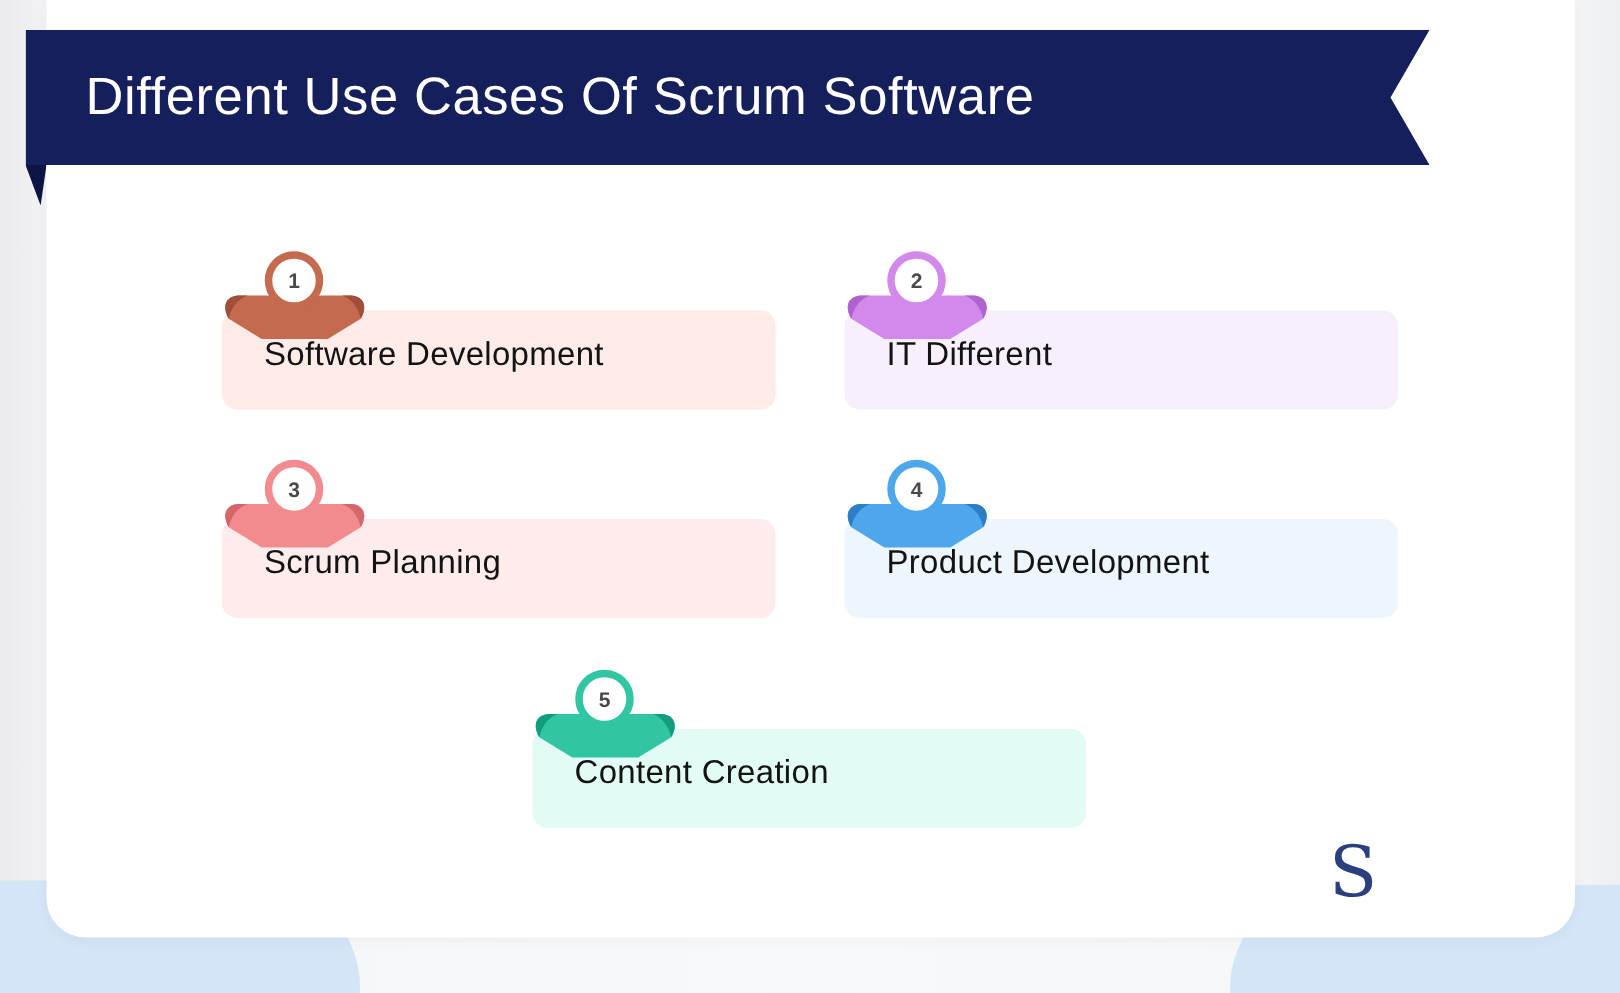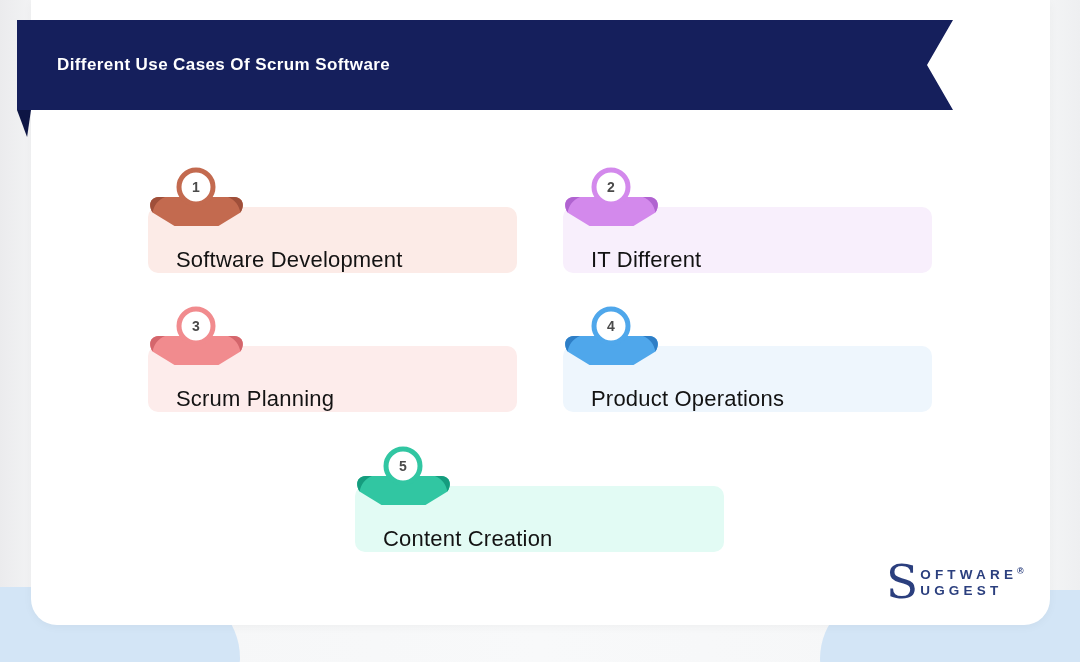--- a/index.html
+++ b/index.html
@@ -19,35 +19,35 @@
     background:#ffffff;border-radius:0 0 26px 26px;
     box-shadow:0 2px 10px rgba(0,0,0,0.04);
   }
   
   .banner{
     position:absolute;left:17px;top:20px;width:936px;height:90px;
     background:#151f5c;display:flex;align-items:center;
     clip-path:polygon(0 0,100% 0,calc(100% - 26px) 50%,100% 100%,0 100%);
   }
   .banner h1{
-    margin:0 0 0 40px;color:#ffffff;font-size:17px;font-weight:700;
+    margin:0 0 0 40px;color:#ffffff;font-size:35px;font-weight:400;
     letter-spacing:.4px;
   }
   .banner-fold{
     position:absolute;left:17px;top:110px;width:14px;height:27px;
     background:#0d1544;clip-path:polygon(0 0,100% 0,72% 100%);
   }
   
   .use-case{position:absolute;width:369px;height:66px;}
   .use-case .box{
     position:absolute;inset:0;background:var(--box);border-radius:10px;
   }
   .use-case .label{
     position:absolute;inset:0;display:flex;align-items:flex-end;
-    padding:0 0 0 28px;font-size:22px;font-weight:500;color:#131313;
+    padding:0 0 24px 28px;font-size:22px;font-weight:500;color:#131313;
     letter-spacing:.2px;line-height:1.2;
   }
   .use-case .ribbon{position:absolute;left:1px;top:-40px;width:95px;height:60px;}
   .ribbon svg{display:block;}
   .ribbon .band{fill:var(--main);}
   .ribbon .curl{fill:var(--dark);}
   .ribbon .ring{fill:#ffffff;stroke:var(--main);stroke-width:5px;}
   .ribbon .num{
     fill:#4a4a4a;font-size:14px;font-weight:600;
     font-family:"Liberation Sans","DejaVu Sans",sans-serif;
@@ -129,38 +129,34 @@
     <div class="box"></div>
     <div class="ribbon">
       <svg viewBox="0 0 95 60" width="95" height="60">
         <path class="band" d="M 9.5,30 L 85.5,30 C 93,30.5 96.5,37 91.5,45.5 L 69.5,59 L 25.5,59 L 3.5,45.5 C -1.5,37 2,30.5 9.5,30 Z"></path>
         <path class="curl" d="M 3.5,45.5 C -1.5,37 2,30.5 9.5,30 L 16,30 C 8.5,33 5.2,38.5 3.5,45.5 Z"></path>
         <path class="curl" d="M 91.5,45.5 C 96.5,37 93,30.5 85.5,30 L 79,30 C 86.5,33 89.8,38.5 91.5,45.5 Z"></path>
         <circle class="ring" cx="47" cy="20" r="17"></circle>
         <text class="num" x="47" y="25" text-anchor="middle" style="fill: rgb(74, 74, 74);">4</text>
       </svg>
     </div>
-    <div class="label">Product Operations</div>
+    <div class="label">Product Development</div>
   </div>
 
   <div class="use-case" style="left: 355px; top: 486px; --main: #31c6a2; --dark: #159c7e; --box: #e2fbf4;">
     <div class="box"></div>
     <div class="ribbon">
       <svg viewBox="0 0 95 60" width="95" height="60">
         <path class="band" d="M 9.5,30 L 85.5,30 C 93,30.5 96.5,37 91.5,45.5 L 69.5,59 L 25.5,59 L 3.5,45.5 C -1.5,37 2,30.5 9.5,30 Z"></path>
         <path class="curl" d="M 3.5,45.5 C -1.5,37 2,30.5 9.5,30 L 16,30 C 8.5,33 5.2,38.5 3.5,45.5 Z"></path>
         <path class="curl" d="M 91.5,45.5 C 96.5,37 93,30.5 85.5,30 L 79,30 C 86.5,33 89.8,38.5 91.5,45.5 Z"></path>
         <circle class="ring" cx="47" cy="20" r="17"></circle>
         <text class="num" x="47" y="25" text-anchor="middle" style="fill: rgb(74, 74, 74);">5</text>
       </svg>
     </div>
     <div class="label">Content Creation</div>
   </div>
 
   <div class="logo" style="color: rgb(43, 63, 126);">
     <span class="logo-s">S</span>
-    <span class="logo-lines">
-      <span class="logo-line"><span>OFTWARE</span><span class="reg">®</span></span>
-      <span class="logo-line">UGGEST</span>
-    </span>
   </div>
 
 </div>
 
 </body></html>

